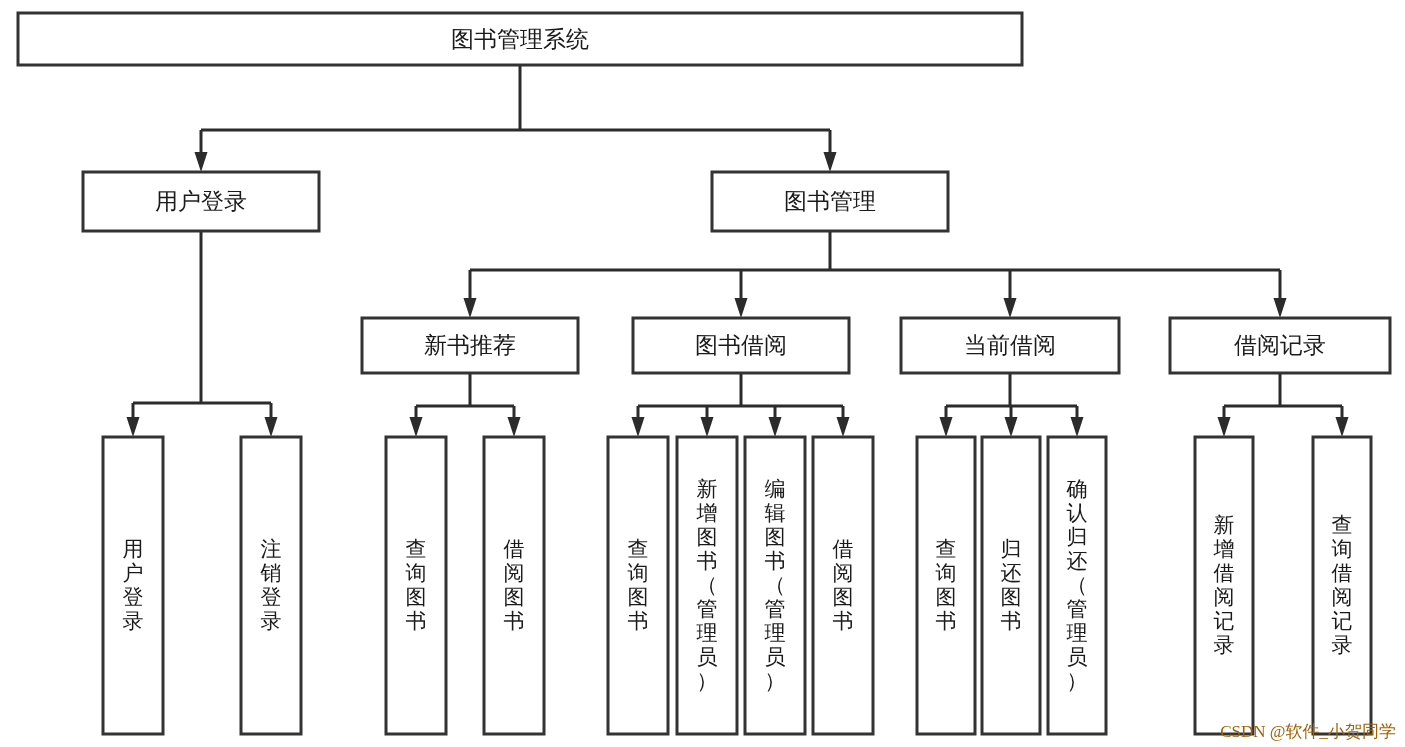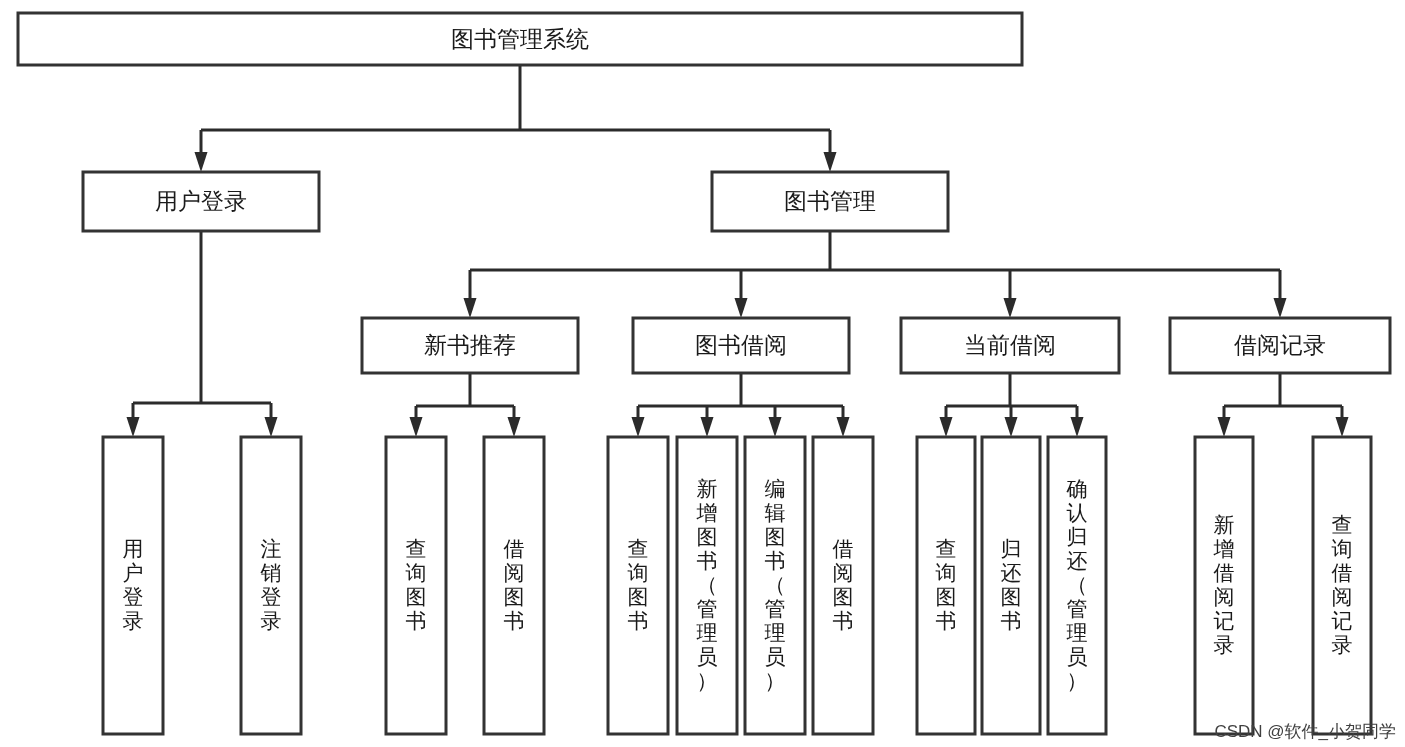--- a/index.html
+++ b/index.html
@@ -18,22 +18,22 @@
   .node-label{
     fill:#1a1a1a;
     font-family:"DejaVu Sans","Liberation Sans",sans-serif;
     text-anchor:middle;
     dominant-baseline:middle;
   }
   .label-h{font-size:23px;}
 
   .watermark{
     position:absolute;right:9px;bottom:4px;
-    font-family:Liberation Sans, sans-serif;
-    font-size:17px;color:#404040;white-space:nowrap;user-select:none;
+    font-family:Liberation Serif, serif;
+    font-size:17px;color:#a16207;white-space:nowrap;user-select:none;
   }
 </style>
 </head>
 <body>
 
 <div id="diagram-root">
   <svg id="tree-svg" viewBox="0 0 1405 747" xmlns="http://www.w3.org/2000/svg">
     <g id="edge-layer">
         <g>
           <path class="connector" d="M 520 65 L 520 130"></path>

